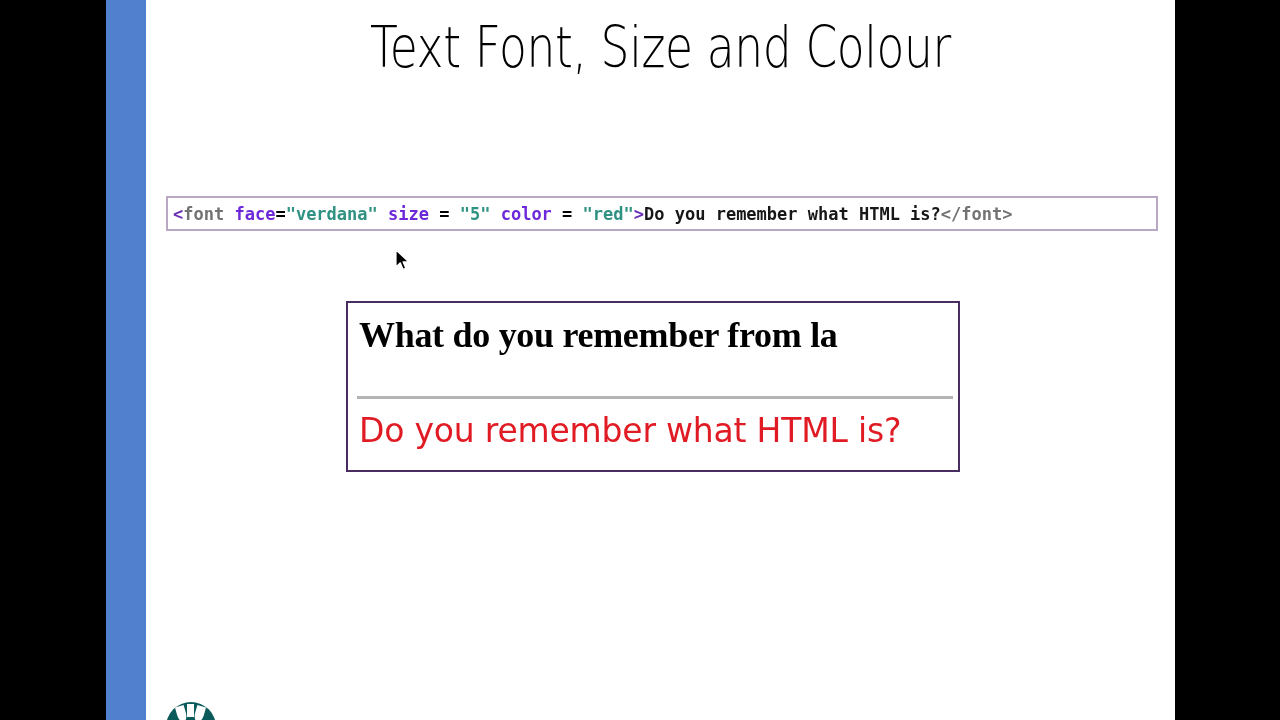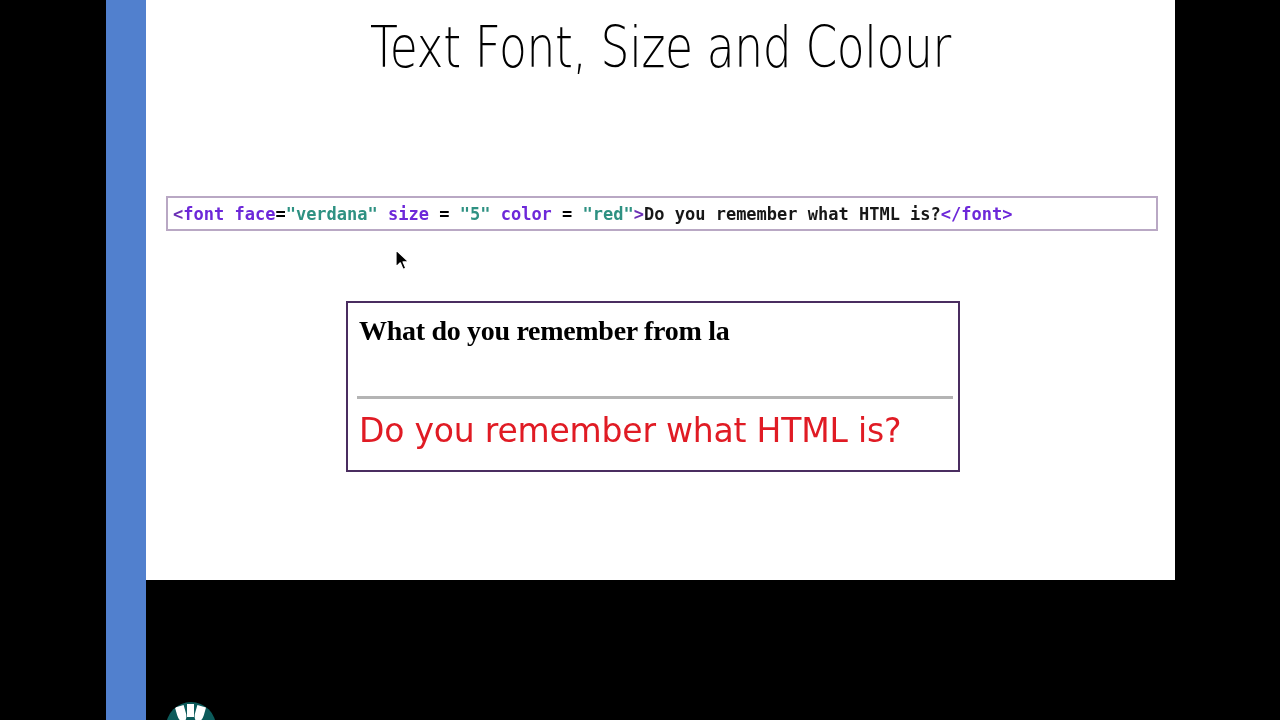--- a/index.html
+++ b/index.html
@@ -30,21 +30,21 @@
     height: 720px;
     background: #5180ce;
   }
 
   
   .slide-canvas {
     position: absolute;
     left: 146px;
     top: 0;
     width: 1029px;
-    height: 580px;
+    height: 720px;
     background: #ffffff;
   }
 
   
   .slide-title {
     position: absolute;
     left: 0;
     top: 18px;
     width: 1029px;
     text-align: center;
@@ -77,21 +77,21 @@
     left: 5px;
     top: 50%;
     transform: translateY(-50%);
     font-family: "DejaVu Sans Mono", monospace;
     font-size: 17px;
     font-weight: bold;
     white-space: pre;
     line-height: 1;
     letter-spacing: 0px;
   }
-  .tok-tag      { color: #6d28d9; margin-top: 20px; }
+  .tok-tag      { color: #737373; margin-top: 20px; }
   .tok-attr     { color: #6d28d9; }
   .tok-op       { color: #000000; }
   .tok-val      { color: #2e9182; }
   .tok-bracket  { color: #6a2fb5; }
   .tok-text     { color: #171717; }
 
   
   .preview-box {
     position: absolute;
     left: 200px;       
@@ -102,21 +102,21 @@
     border: 2px solid #4a2d60;
     background: #ffffff;
     overflow: hidden;
   }
   .preview-heading {
     position: absolute;
     left: 11px;
     top: 12px;
     font-family: "Liberation Serif", "DejaVu Serif", serif;
     font-weight: bold;
-    font-size: 28px;
+    font-size: 36px;
     color: #000000;
     white-space: nowrap;
     line-height: 1.15;
     letter-spacing: -0.3px;
   }
   .preview-rule {
     position: absolute;
     left: 9px;
     top: 93px;
     width: 596px;

